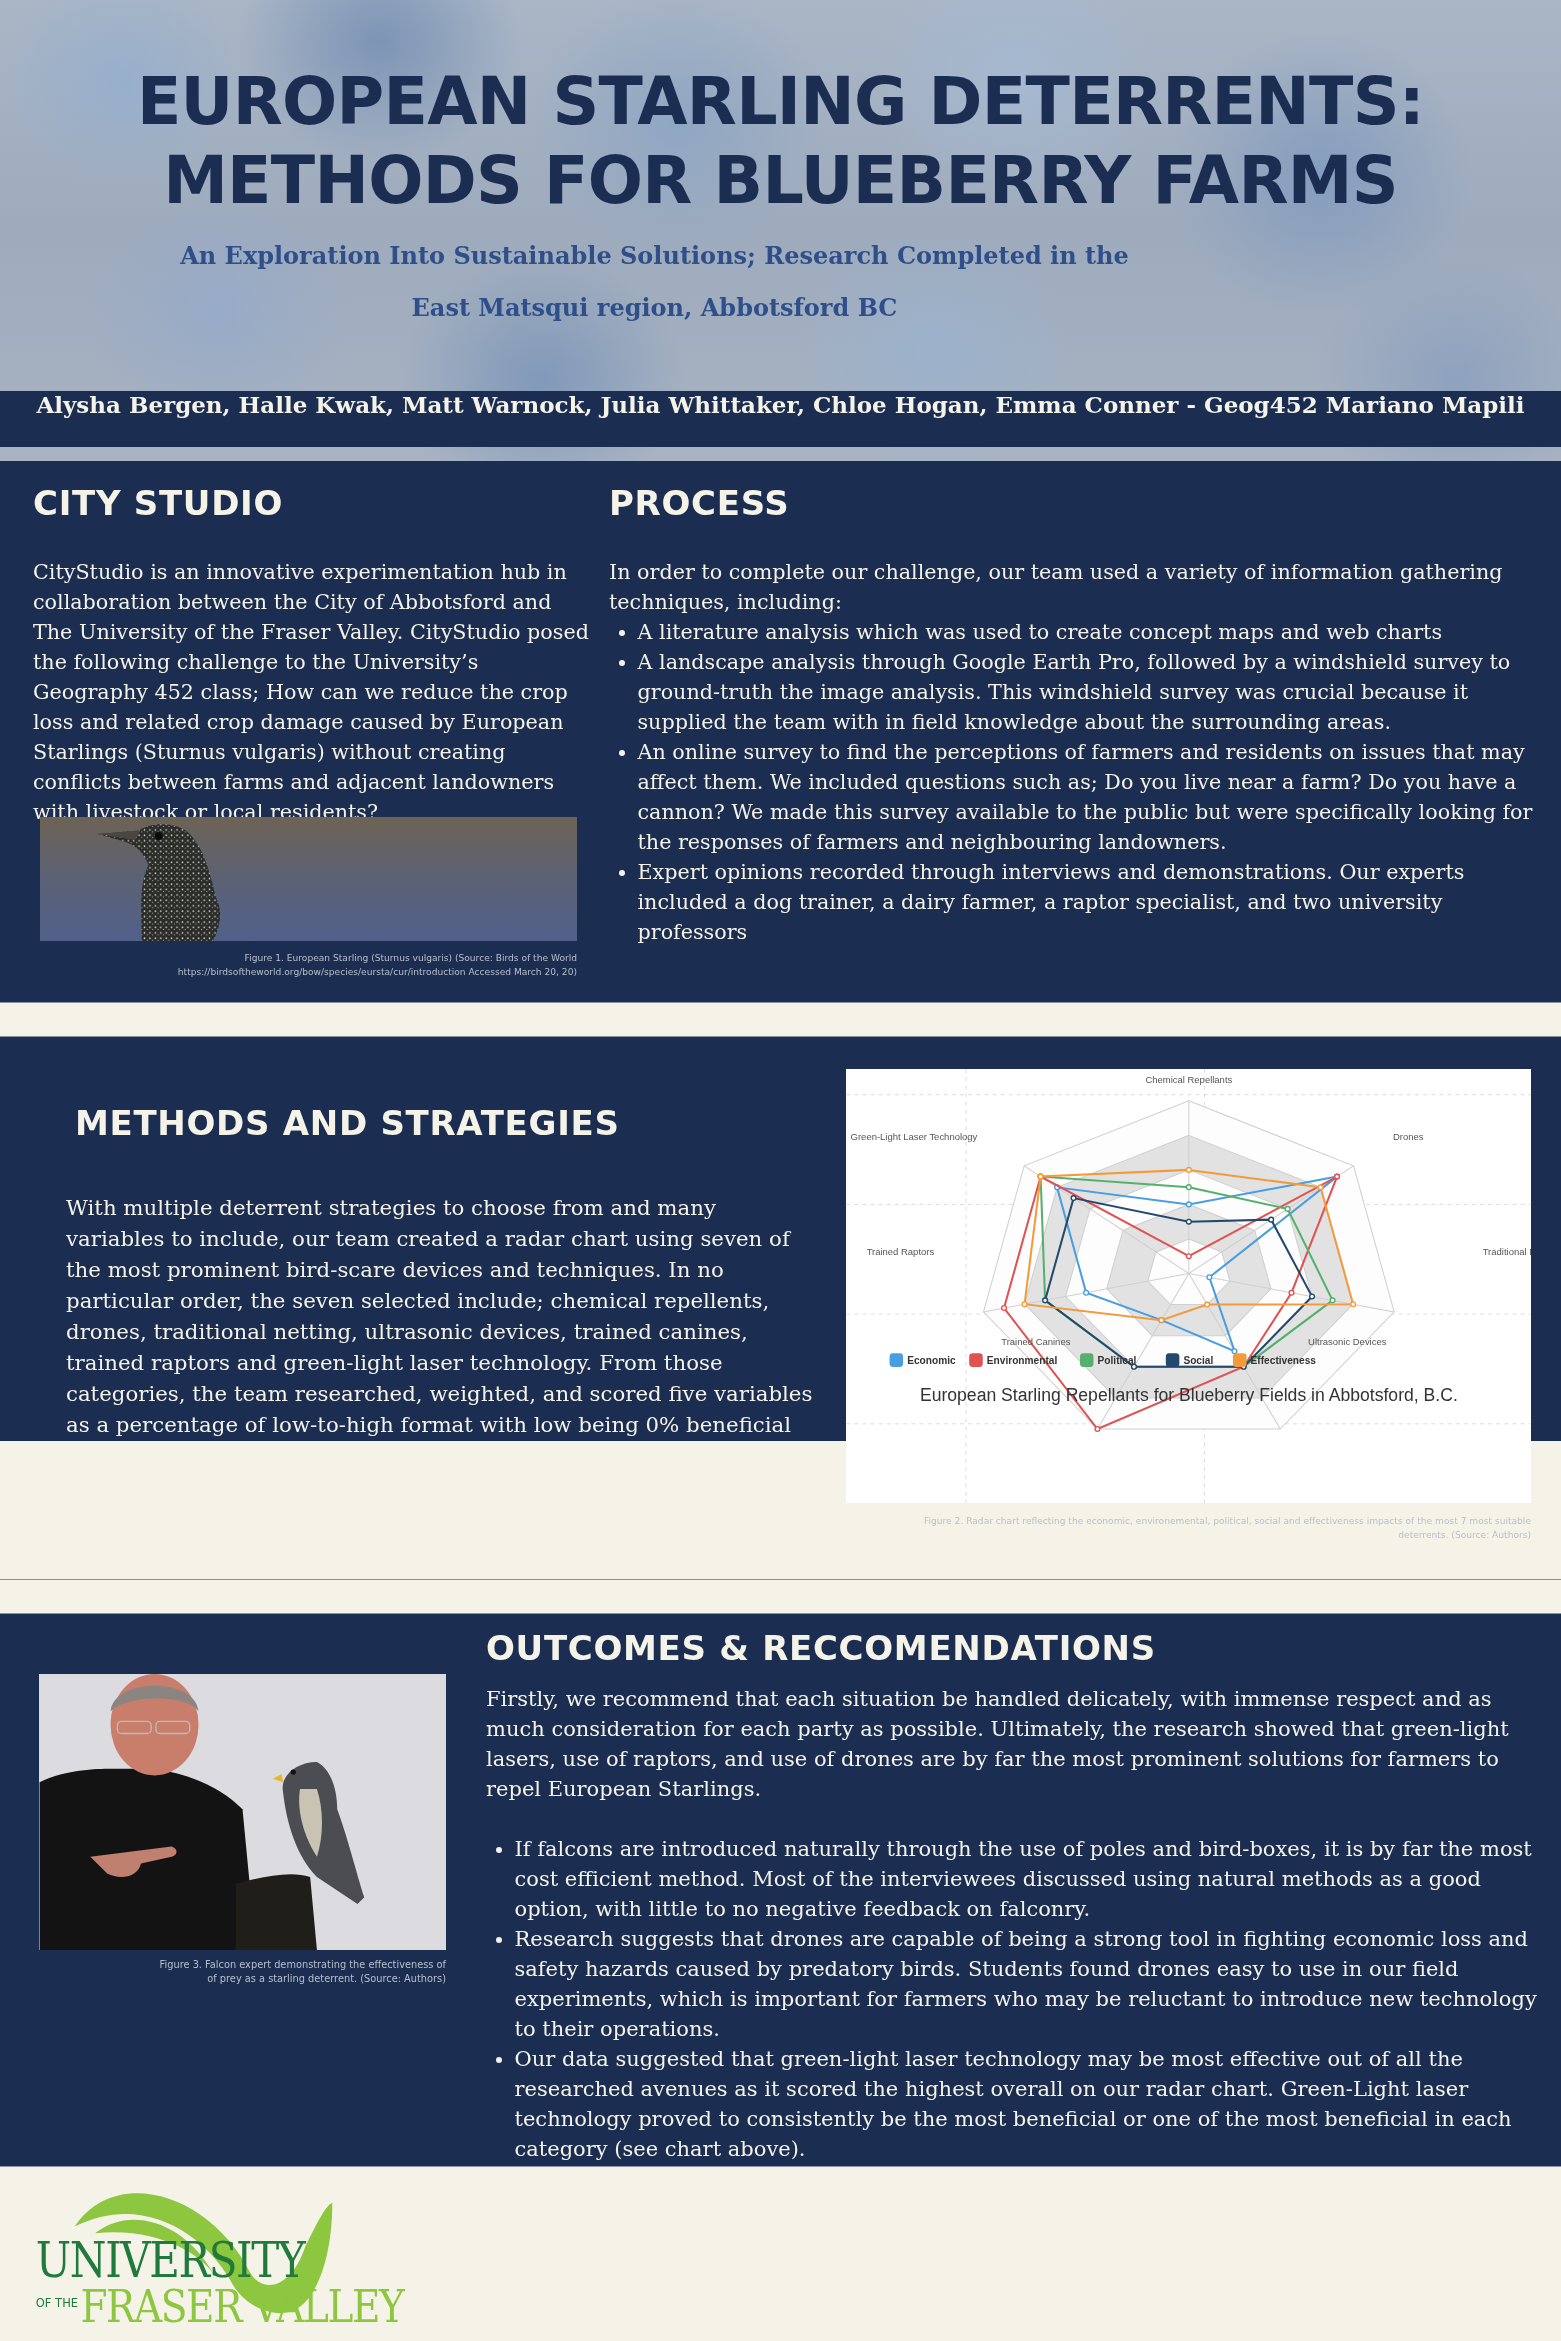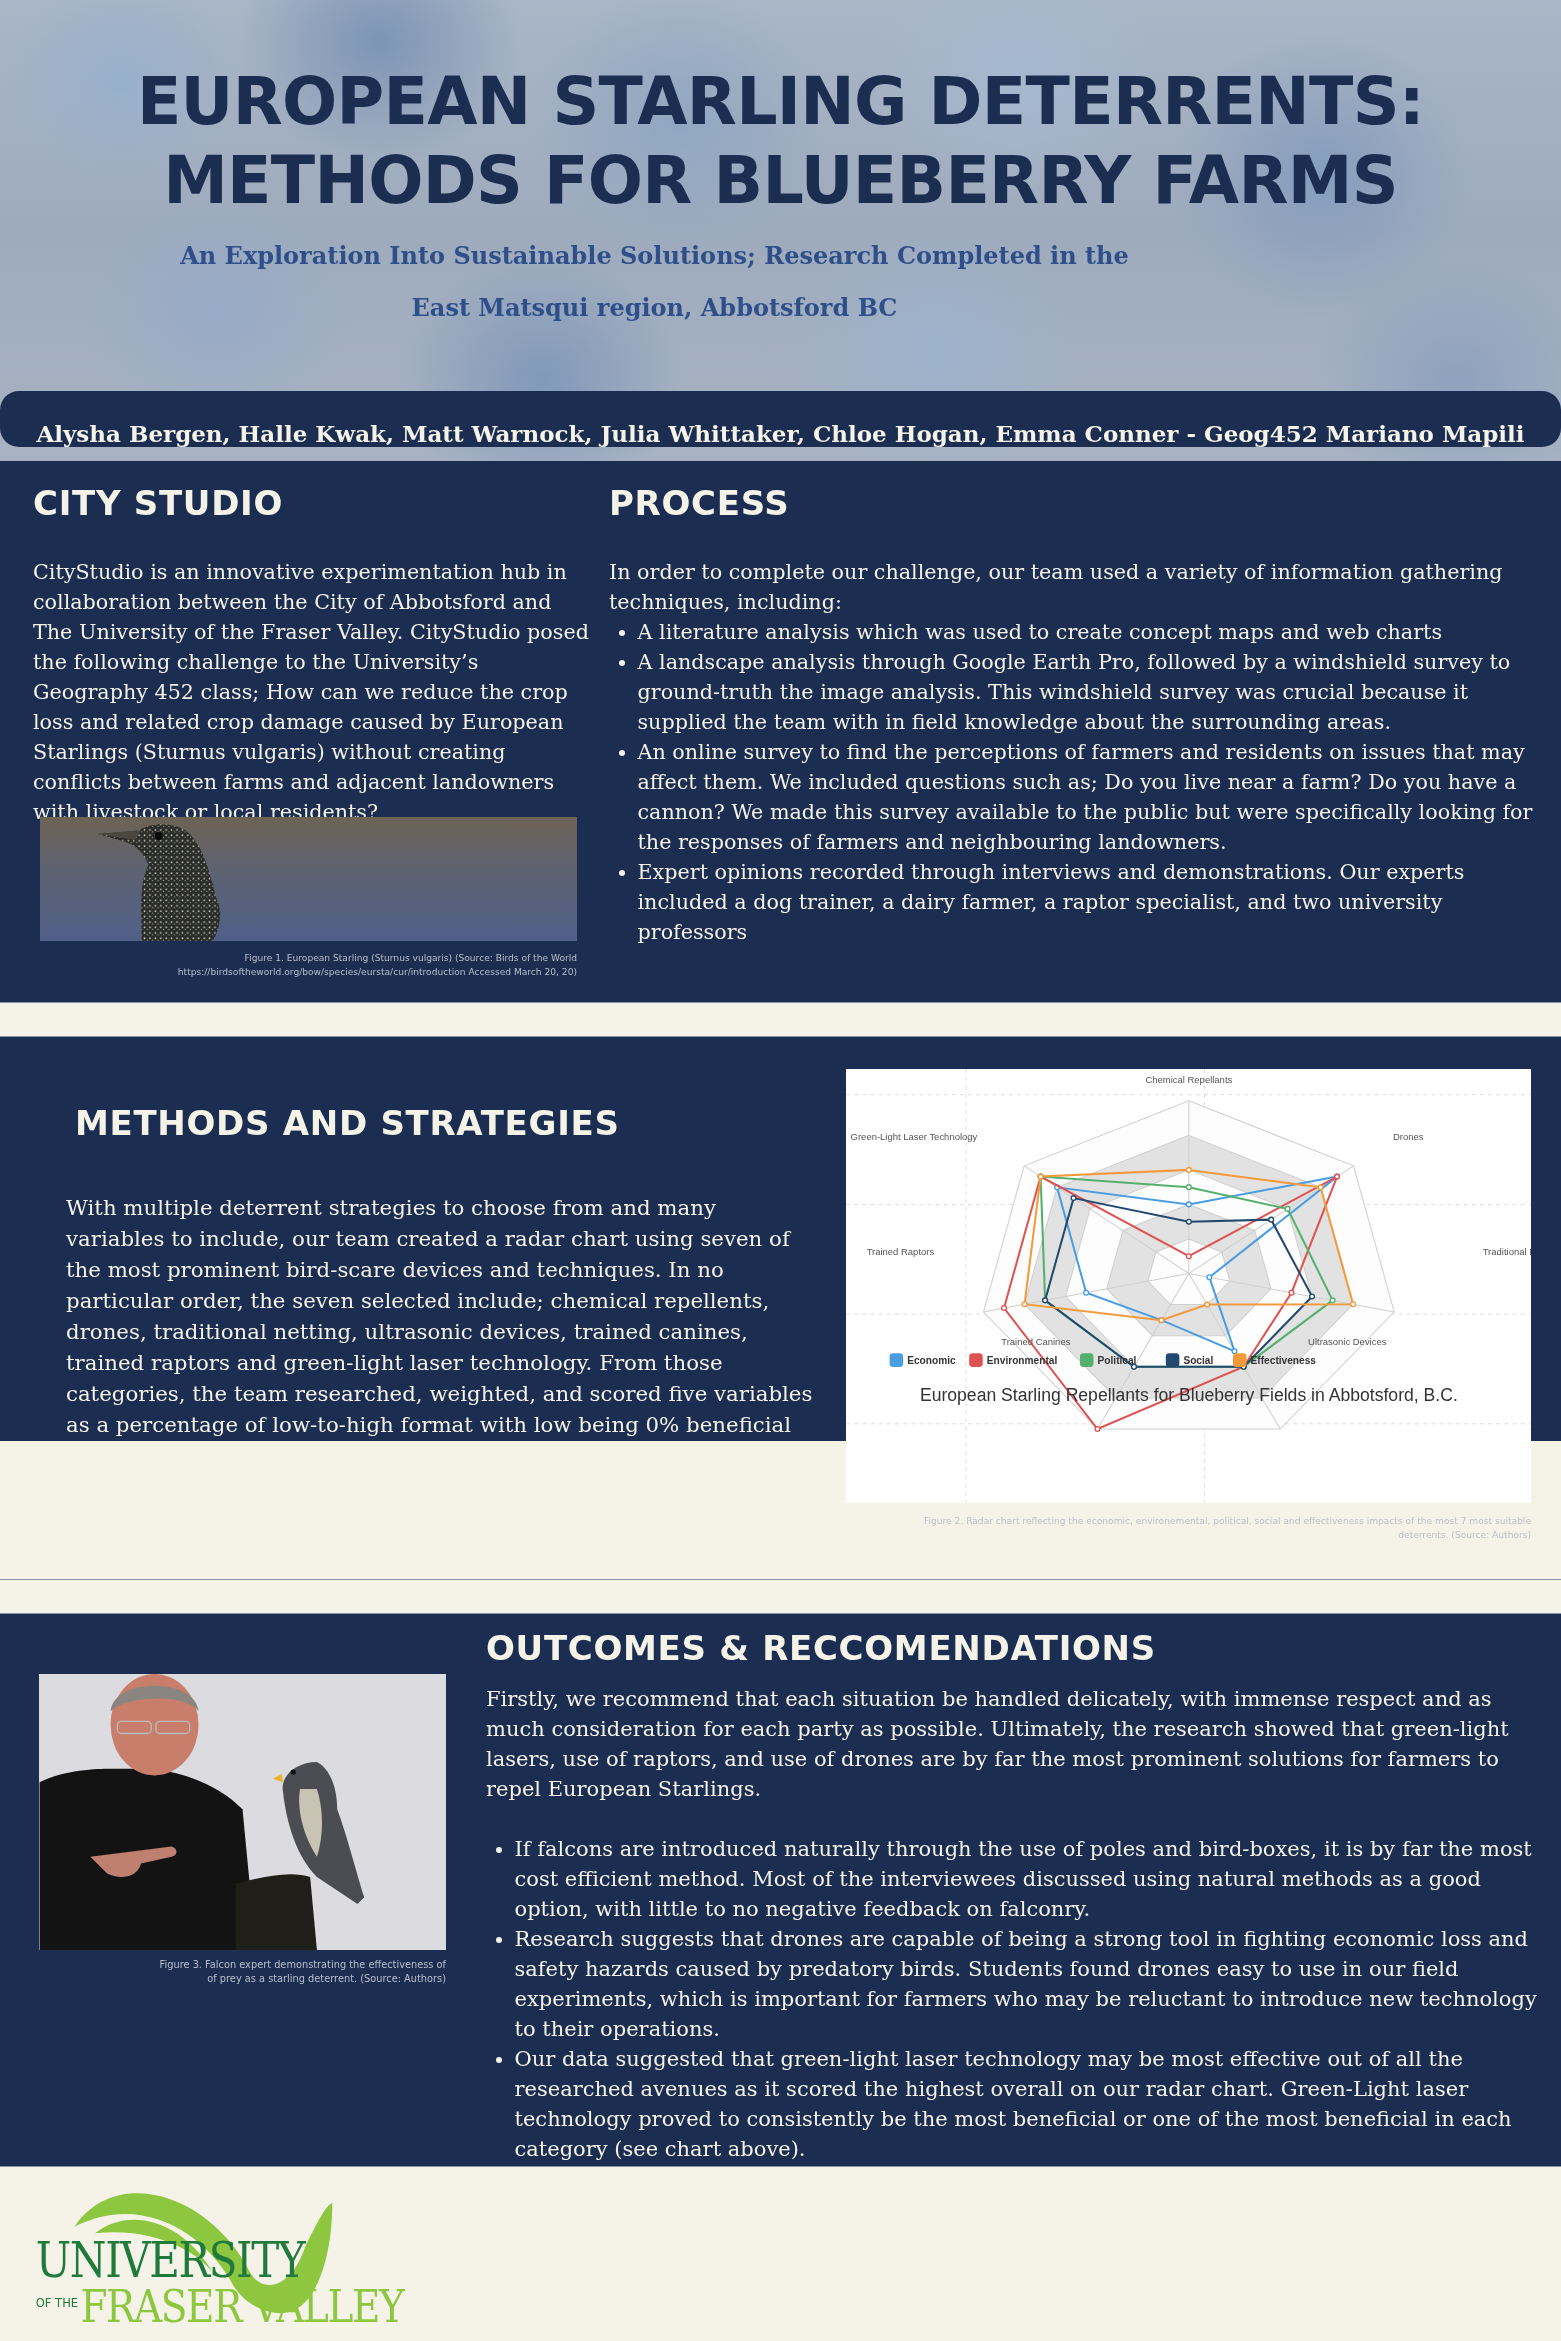--- a/index.html
+++ b/index.html
@@ -16,22 +16,22 @@
       radial-gradient(ellipse 190px 163px at 217px 312px, rgba(150,170,200,0.9), rgba(150,170,200,0) 70%),
       radial-gradient(ellipse 203px 176px at 542px 379px, rgba(125,150,185,0.9), rgba(125,150,185,0) 70%),
       radial-gradient(ellipse 203px 176px at 935px 352px, rgba(155,178,205,0.9), rgba(155,178,205,0) 70%),
       radial-gradient(ellipse 203px 176px at 1457px 379px, rgba(140,160,190,0.9), rgba(140,160,190,0) 70%),
       linear-gradient(180deg, #a9b6c6 0%, #9eabbd 50%, #a7b3c2 100%);
   }
   #title { position:absolute; left:0; width:1561px; top:62px; text-align:center; color:#1b2e52;
     font-family:"DejaVu Sans", sans-serif; font-weight:bold; font-size:65px; line-height:79px; letter-spacing:-0.7px; }
   #subtitle { position:absolute; left:0; width:1309px; top:230px; text-align:center; color:#2e4f8a;
     font-family:"DejaVu Serif", serif; font-weight:bold; font-size:24px; line-height:52px; }
-  #authors { position:absolute; left:0; top:391px; width:1561px; height:56px; display:flex; align-items:flex-end; justify-content:center;
-    color:#f5f3e8; font-family:"DejaVu Serif", serif; font-weight:bold; font-size:23px;border-radius:19px; }
+  #authors { position:absolute; left:0; top:391px; width:1561px; height:56px; display:flex; align-items:flex-start; justify-content:center;
+    color:#f5f3e8; font-family:"DejaVu Serif", serif; font-weight:bold; font-size:23px; }
   .section { position:absolute; left:0; width:1561px; background:#1b2e52; color:#f5f3e8; }
   .h2 { position:absolute; font-family:"DejaVu Sans", sans-serif; font-weight:bold; color:#f5f3e8; font-size:34px; letter-spacing:0.7px; }
   .body { position:absolute; font-family:"DejaVu Serif", serif; font-size:20.3px; line-height:30px; color:#f5f3e8; }
   .body ul { margin:0; padding:0 0 0 28.5px; }
   .body li { margin:0; }
   .caption { position:absolute; font-family:"DejaVu Sans", sans-serif; font-size:9.1px; line-height:13.6px; color:#b9bfca; text-align:right; }
   .photo { position:absolute; overflow:hidden; }
   
   #footer { position:absolute; left:0; top:2166px; width:1561px; height:176px; background:#f5f3e8;
     border-top:1.4px solid #8a93a3; }

